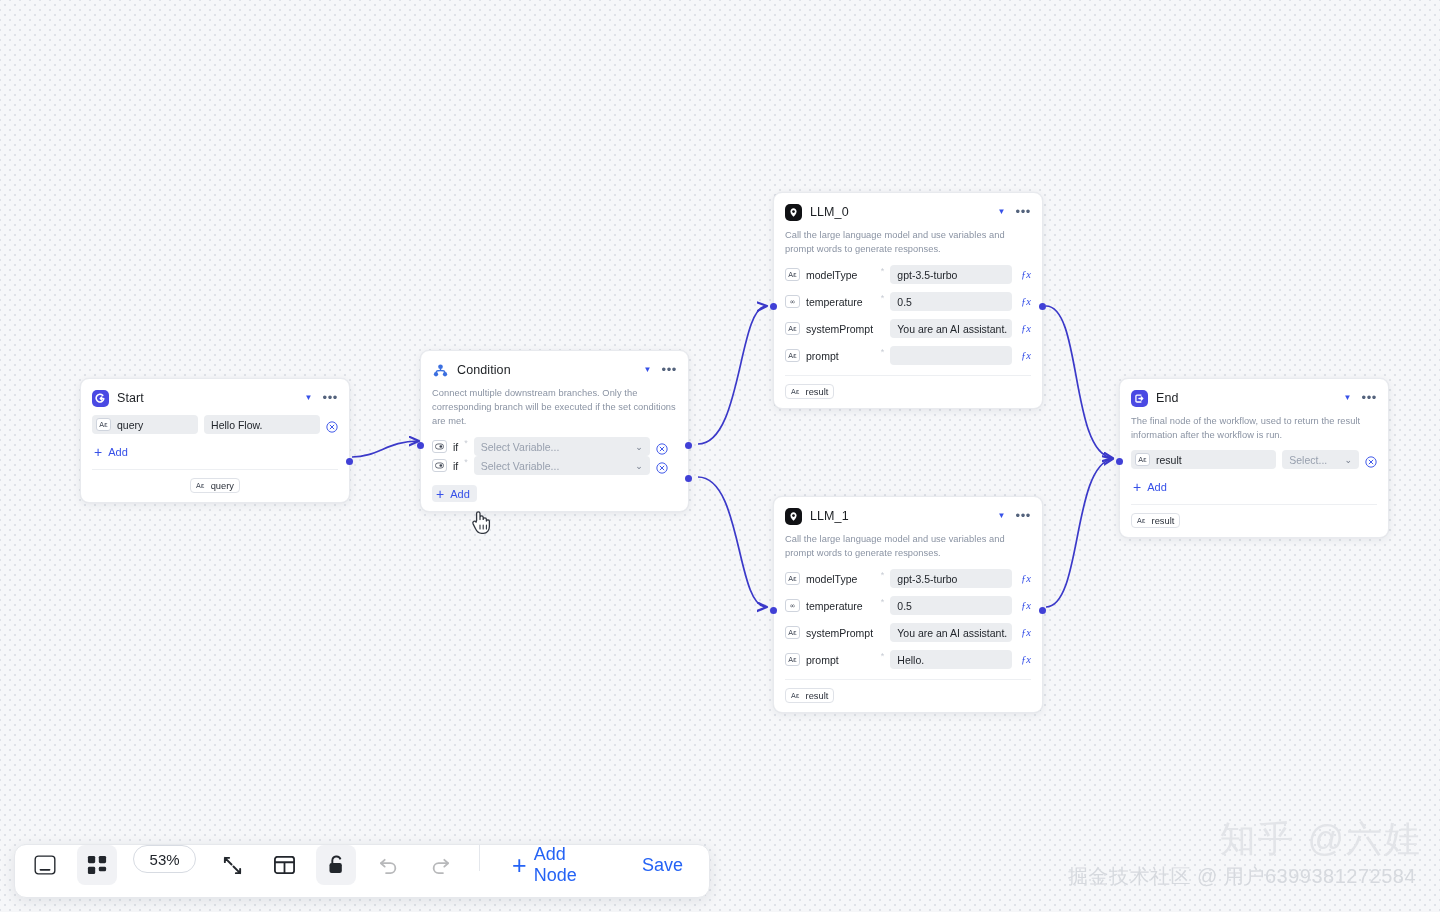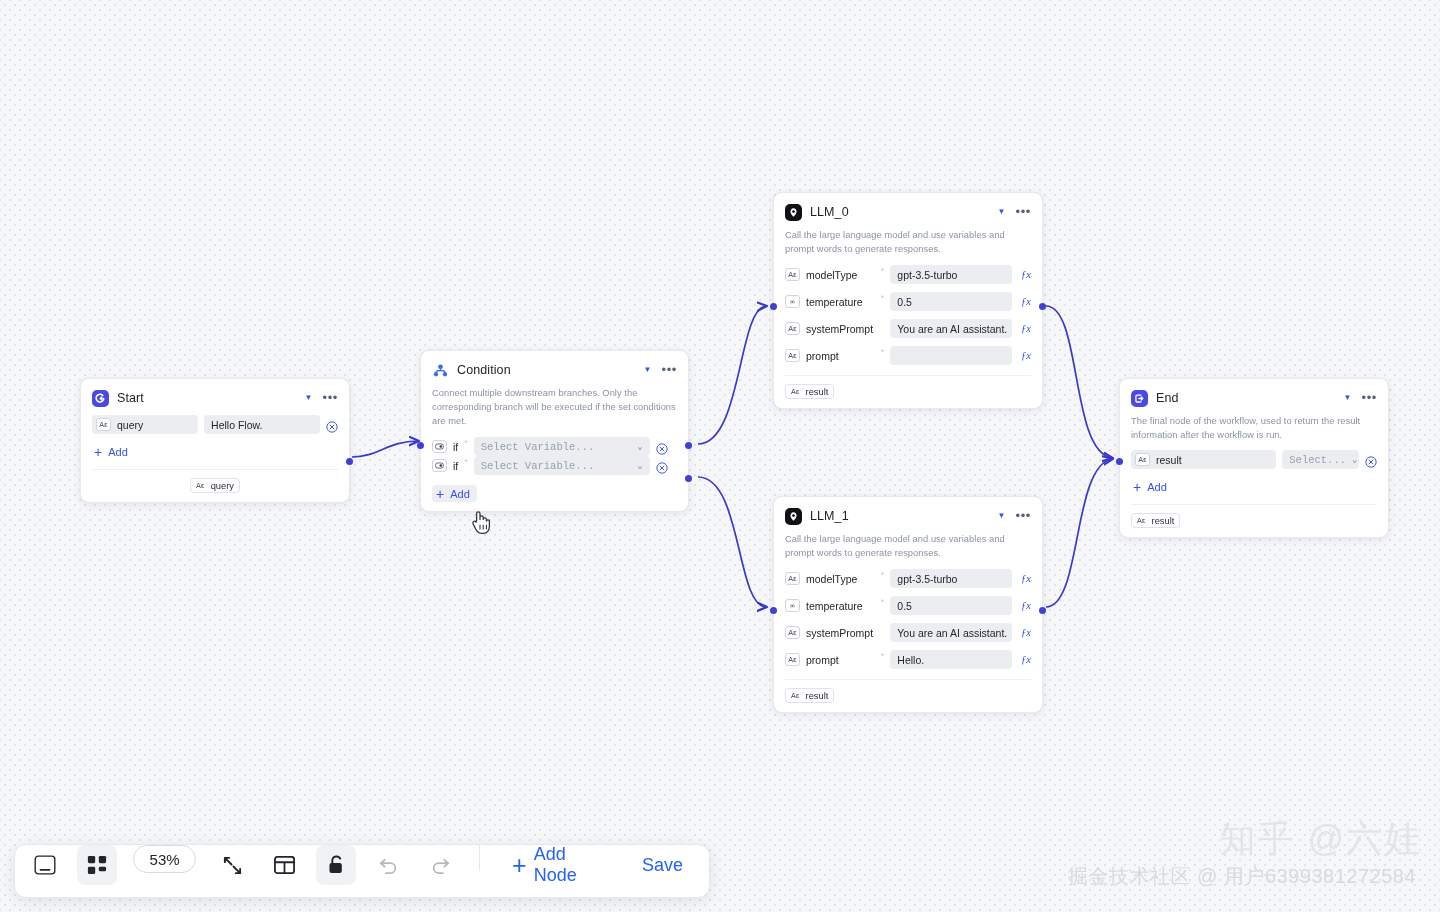--- a/index.html
+++ b/index.html
@@ -56,21 +56,21 @@
     border: 1px solid #cfd4dd; background: #fff; border-radius: 3px;
     height: 13px; min-width: 15px; padding: 0 2px;
     display: flex; align-items: center; justify-content: center;
     font-size: 7px; color: #3c4351; flex: none; font-family: "DejaVu Sans", sans-serif;
   }
   .fld {
     background: #ebedf0; border-radius: 4px; height: 19px;
     display: flex; align-items: center; padding: 0 7px;
     font-size: 10.5px; color: #22262c; overflow: hidden; white-space: nowrap;
   }
-  .fld.ph { color: #98a0ae; font-family: Liberation Mono, monospace; }
+  .fld.ph { color: #98a0ae; }
   .fld.empty { color: transparent; }
   .lbl { font-size: 10.5px; color: #22262c; white-space: nowrap; }
   .req { color: #c8ccd4; font-size: 9px; line-height: 7px; align-self: flex-start; margin-top: 3px; }
   .fx { color: #3650e8; font-size: 10.5px; font-style: italic; font-family: "Liberation Serif", serif; flex: none; width: 13px; text-align: right; }
   .xbtn { flex: none; width: 12px; height: 12px; }
   .chev { color: #737c8c; font-size: 9px; margin-left: auto; padding-left: 6px; }
 
   .addrow { margin-top: 9px; display: flex; align-items: center; gap: 6px; height: 17px; padding: 0 2px; border-radius: 4px; width: max-content; }
   .addrow.hov { background: #eceef2; padding: 0 7px 0 4px; }
   .plus { color: #3650e8; font-size: 14px; line-height: 12px; font-weight: 400; }

